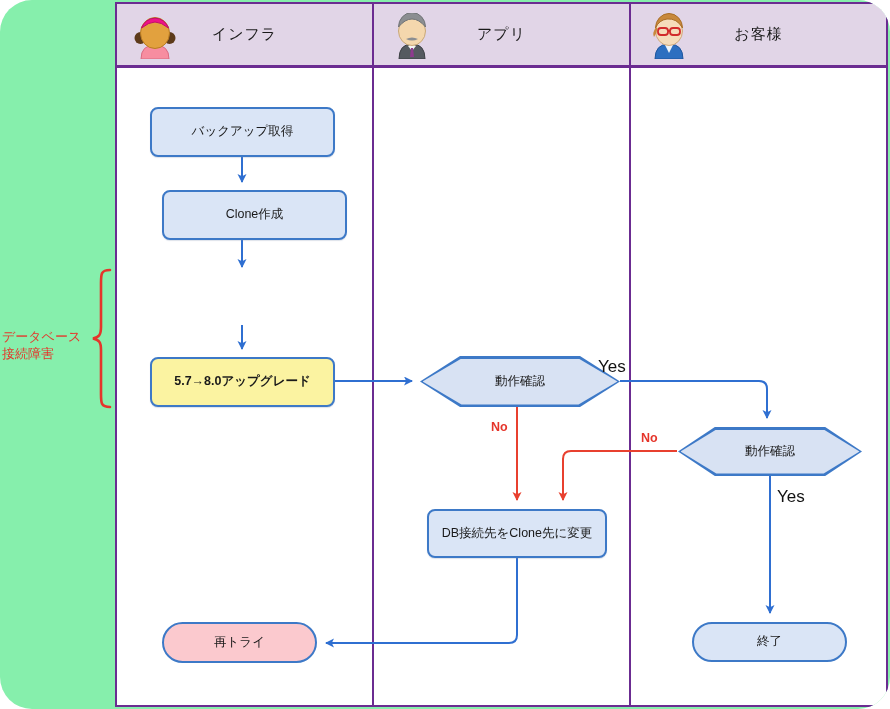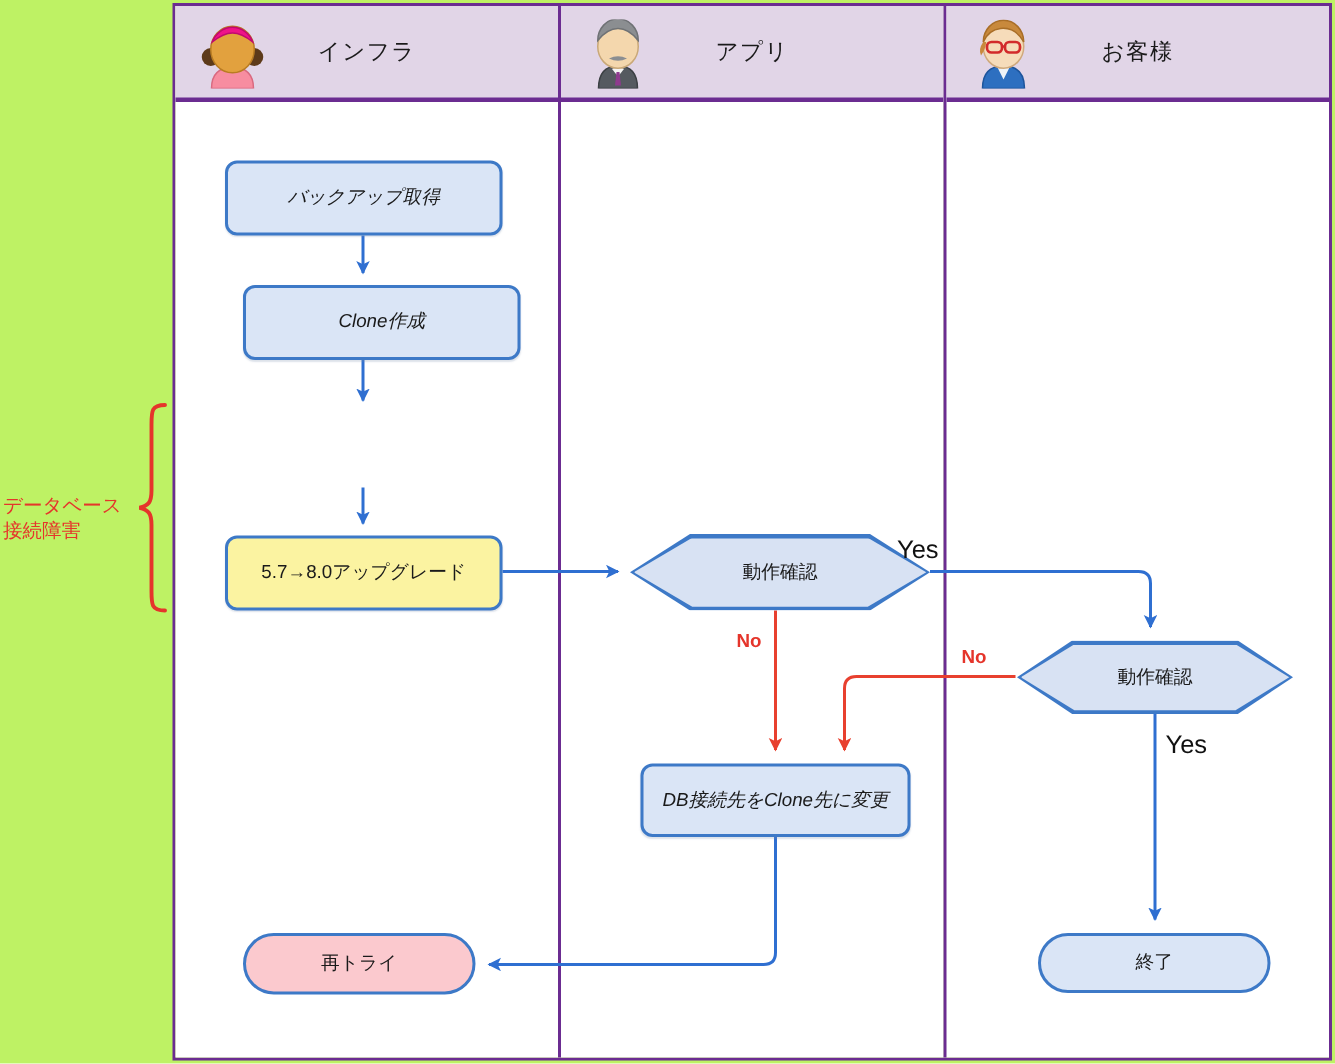--- a/index.html
+++ b/index.html
@@ -1,19 +1,19 @@
 <!DOCTYPE html>
 <html><head>
 <meta charset="utf-8">
 <style>
   html,body{margin:0;padding:0;background:#ffffff;}
   *{box-sizing:border-box;}
   .canvas{
-    position:relative;width:890px;height:709px;background:#bef264;
-    font-family:"Liberation Sans",sans-serif;color:#1a1a1a;overflow:hidden;
+    position:relative;width:890px;height:709px;background:#86efac;
+    font-family:"Liberation Sans",sans-serif;color:#1a1a1a;overflow:hidden;border-radius:32px;
   }
   
   .pool{
     position:absolute;left:115px;top:2px;width:773px;height:705px;
     border:2px solid #6b2c91;display:flex;flex-direction:row;
   }
   .lane{position:relative;flex:1 1 0;background:#ffffff;}
   .lane + .lane{border-left:2px solid #6b2c91;}
   .lane-header{
     position:relative;height:64px;background:#e1d5e7;border-bottom:3px solid #6b2c91;
@@ -22,21 +22,20 @@
   .lane-title{font-size:15px;color:#1a1a1a;letter-spacing:1px;}
   .avatar{position:absolute;left:16px;top:9px;width:44px;height:46px;}
   
   .node{
     position:absolute;display:flex;align-items:center;justify-content:center;
     text-align:center;font-size:12.5px;line-height:1.25;
   }
   .proc-blue{
     background:#dae5f6;border:2px solid #3d79c7;border-radius:8px;
     box-shadow:0 1px 1px rgba(120,140,170,.25);
-    font-style:italic;
   }
   .proc-yellow{
     background:#fbf3a1;border:2px solid #3d79c7;border-radius:8px;
     box-shadow:0 1px 1px rgba(120,140,170,.25);
   }
   .pill-blue{background:#dae5f6;border:2px solid #3d79c7;border-radius:22px;}
   .pill-pink{background:#fbc9ce;border:2px solid #3d79c7;border-radius:22px;}
   .hex{position:absolute;}
   .hex .hex-outer{
     position:absolute;inset:0;background:#3d79c7;
@@ -128,21 +127,21 @@
     </g>
     <g fill="none" stroke="#e8402f" stroke-width="2">
       <path d="M517,407 V500" marker-end="url(#arrow-red)"></path>
       <path d="M677,451 L571,451 Q563,451 563,459 L563,500" marker-end="url(#arrow-red)"></path>
     </g>
     <path d="M110,270 C101,270 101,274 101,283 L101,327 C101,335 99,337 93,338.5 C99,340 101,342 101,350 L101,394 C101,403 101,407 110,407" fill="none" stroke="#e5352b" stroke-width="2.6" stroke-linecap="round"></path>
   </svg>
 
   <div class="node proc-blue" style="left:150px;top:107px;width:185px;height:50px;">バックアップ取得</div>
   <div class="node proc-blue" style="left:150px;top:190px;width:185px;height:50px;margin-left:12px;">Clone作成</div>
-  <div class="node proc-yellow" style="left:150px;top:357px;width:185px;height:50px;">5.7→8.0アップグレード</div>
+  <div class="node proc-yellow" style="left:150px;top:357px;width:185px;height:50px;font-weight:bold;">5.7→8.0アップグレード</div>
 
   <div class="hex" style="left:420px;top:356px;width:200px;height:51px;">
     <div class="hex-outer"></div>
     <div class="hex-inner"></div>
     <div class="hex-label">動作確認</div>
   </div>
 
   <div class="hex" style="left:678px;top:427px;width:184px;height:49px;">
     <div class="hex-outer"></div>
     <div class="hex-inner"></div>

